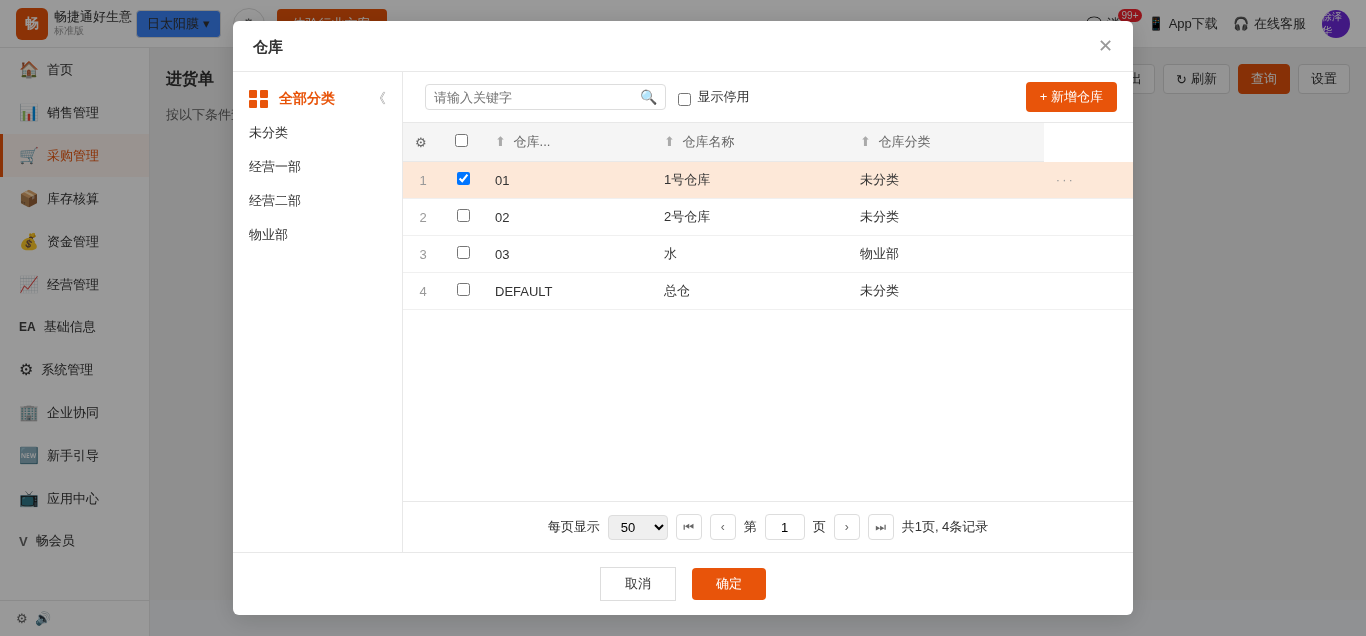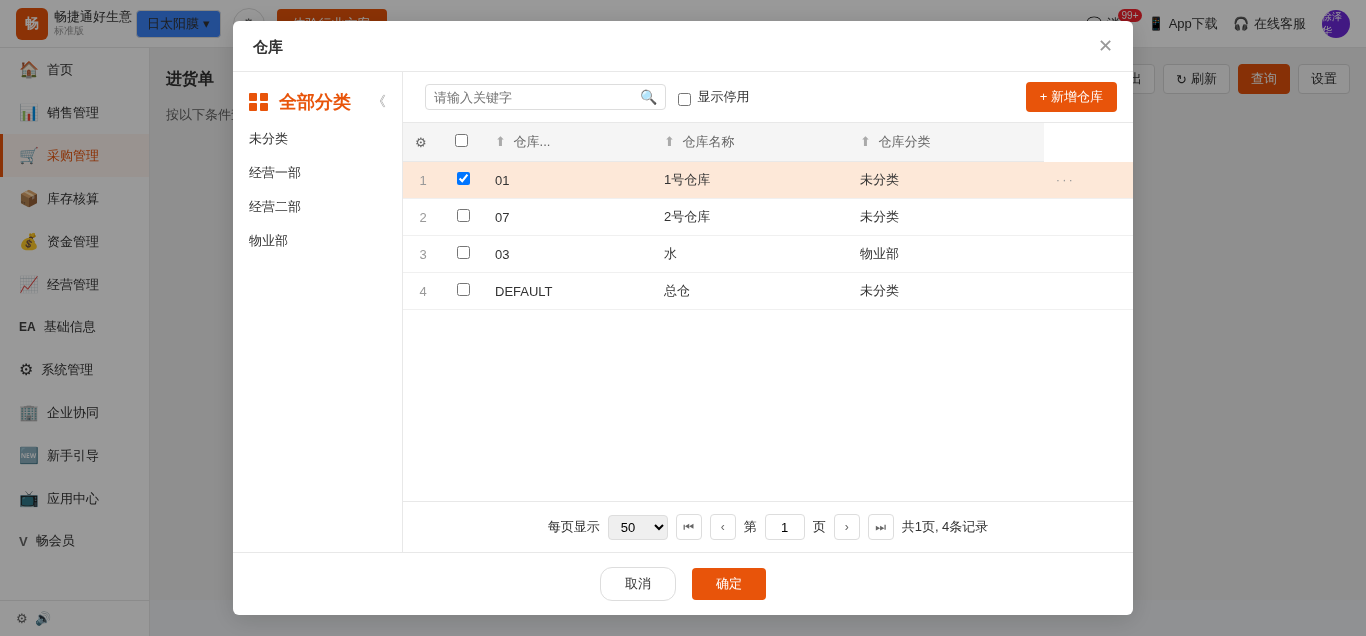--- a/index.html
+++ b/index.html
@@ -180,21 +180,21 @@
       overflow-y: auto;
     }
     .dialog-sidebar-toggle {
       display: flex; align-items: center; gap: 6px;
       padding: 8px 16px;
       cursor: pointer;
       font-size: 13px;
       color: #e8540a;
     }
     .dialog-sidebar-label {
-      font-weight: bold; color: #e8540a; font-size: 18px;
+      font-weight: bold; color: #e8540a; font-size: 14px;
     }
 
     .dialog-cat-item {
       padding: 8px 16px;
       cursor: pointer;
       font-size: 13px;
       color: #333;
     }
 
     
@@ -299,21 +299,21 @@
     
     .dialog-footer {
       display: flex; align-items: center; justify-content: center;
       gap: 16px;
       padding: 14px 20px;
       border-top: 1px solid #e8e8e8;
     }
     .cancel-btn {
       border: 1px solid #ddd;
       background: #fff;
-      border-radius: 12px;
+      border-radius: 0;
       padding: 7px 24px;
       cursor: pointer;
       font-size: 13px;
       color: #333;
     }
     .confirm-btn {
       background: #e8540a;
       color: #fff;
       border: none;
       border-radius: 4px;
@@ -558,21 +558,21 @@
       <td class="row-num col-center">1</td>
       <td class="col-center"><input type="checkbox" checked="" style=""></td>
       <td>01</td>
       <td>1号仓库</td>
       <td>未分类</td>
     <td class="three-dots">···</td>
                 </tr>
                 <tr>
       <td class="row-num col-center">2</td>
       <td class="col-center"><input type="checkbox" style=""></td>
-      <td>07</td>
+      <td>02</td>
       <td>2号仓库</td>
       <td>未分类</td>
     </tr>
                 <tr>
       <td class="row-num col-center">3</td>
       <td class="col-center"><input type="checkbox" style=""></td>
       <td>03</td>
       <td>水</td>
       <td>物业部</td>
     </tr>

